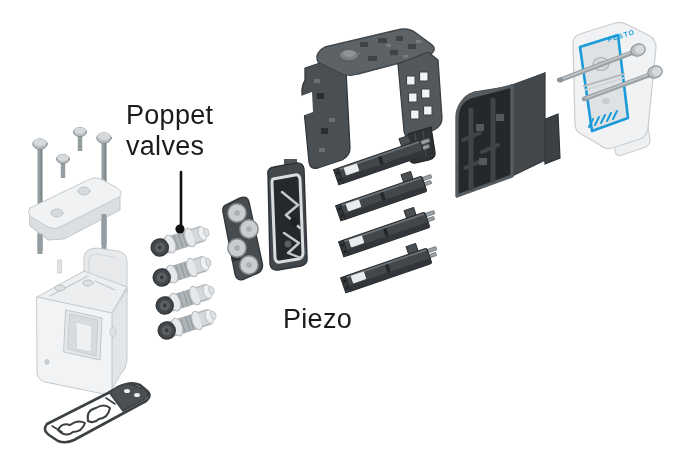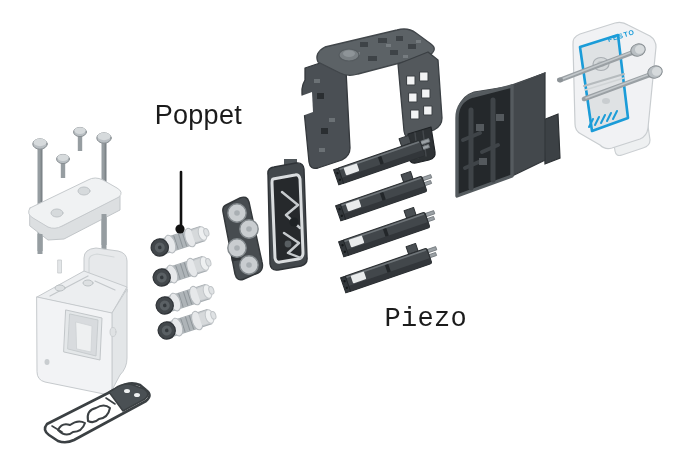--- a/index.html
+++ b/index.html
@@ -1,22 +1,22 @@
 <!DOCTYPE html>
 <html><head>
 <meta charset="utf-8">
 <style>
   html,body{margin:0;padding:0;background:#ffffff;}
   .stage{position:relative;width:700px;height:455px;background:#ffffff;
          font-family:"Liberation Sans",sans-serif;overflow:hidden;}
   .stage svg{position:absolute;left:0;top:0;}
-  .diagram-label{position:absolute;text-align:right;color:#1b1b1b;
+  .diagram-label{position:absolute;text-align:left;color:#1b1b1b;
          font-size:27px;line-height:31px;letter-spacing:.3px;}
   .label-poppet{left:126px;top:100px;width:116px;}
-  .label-piezo{left:283px;top:303px;width:184px;line-height:32px;font-family:Liberation Mono, monospace;}
+  .label-piezo{left:283px;top:303px;width:184px;line-height:32px;}
   path,rect,ellipse,circle,line{stroke-linejoin:round;stroke-linecap:round;}
 </style>
 </head>
 <body>
 
 <div class="stage">
 
 <svg width="700" height="455" viewBox="0 0 700 455">
   <defs>
 
@@ -228,18 +228,19 @@
     <ellipse cx="560" cy="80" rx="3" ry="2.4" fill="#8d9397"></ellipse>
     <use href="#cover-screw-head" transform="translate(638,50) rotate(-20)"></use>
     <line x1="584" y1="99" x2="652" y2="74" stroke="#9aa0a4" stroke-width="4.6"></line>
     <line x1="586" y1="98" x2="650" y2="74" stroke="#c3c8cb" stroke-width="1.6"></line>
     <use href="#cover-screw-head" transform="translate(655,72) rotate(-20)"></use>
   </g>
 </svg>
 
 <div class="diagram-label label-poppet">
   <div>Poppet</div>
+  <div>valves</div>
 </div>
 <div class="diagram-label label-piezo">
   <div>Piezo</div>
 </div>
 
 </div>
 
 </body></html>

